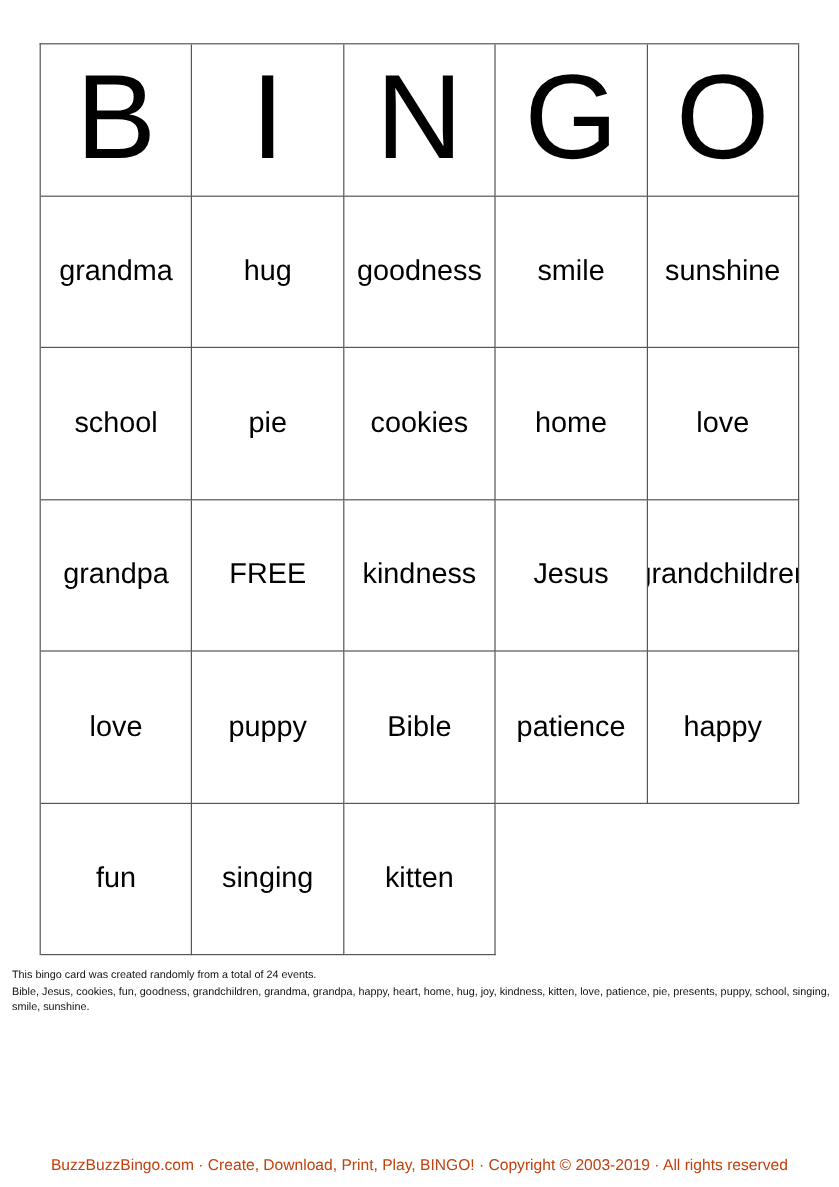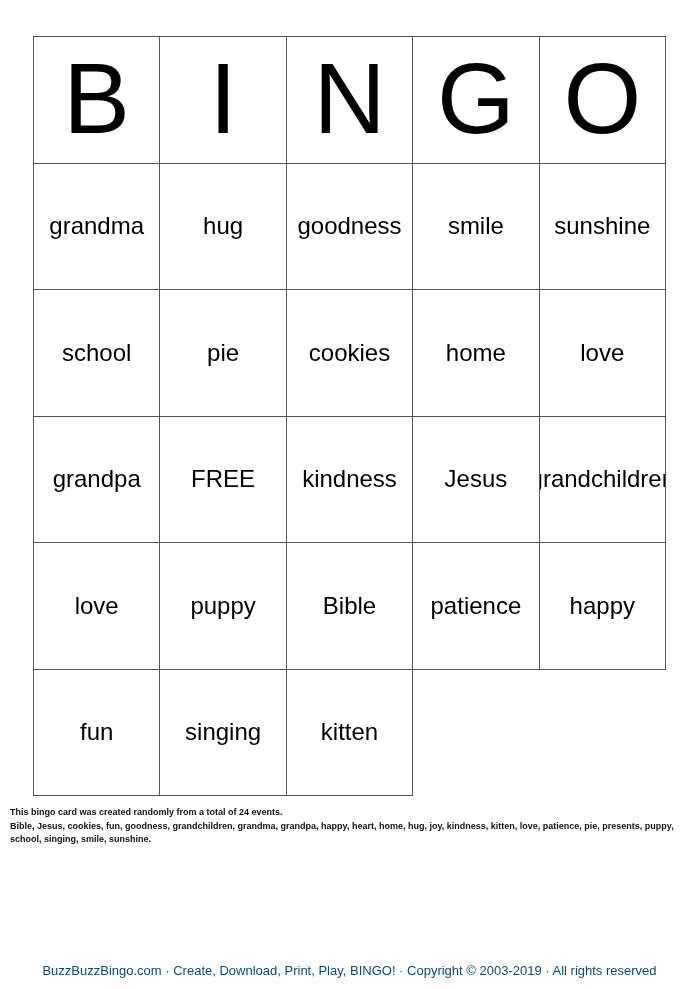--- a/index.html
+++ b/index.html
@@ -48,30 +48,29 @@
       top: -2px;
     }
     .info {
       position: absolute;
       left: 10px;
       top: 806px;
       width: 685px;
       font-size: 9px;
       line-height: 13.5px;
       color: #111;
-      font-weight: bold;
     }
     .footer {
       position: absolute;
       left: 0;
       width: 699px;
       top: 963px;
       text-align: center;
       font-size: 13px;
-      color: #0c4a6e;
+      color: #c2410c;
     }
   </style>
 </head>
 <body>
 
 <div class="card">
   <div class="cell header-cell">
       <span>B</span>
     </div>
   <div class="cell header-cell">

